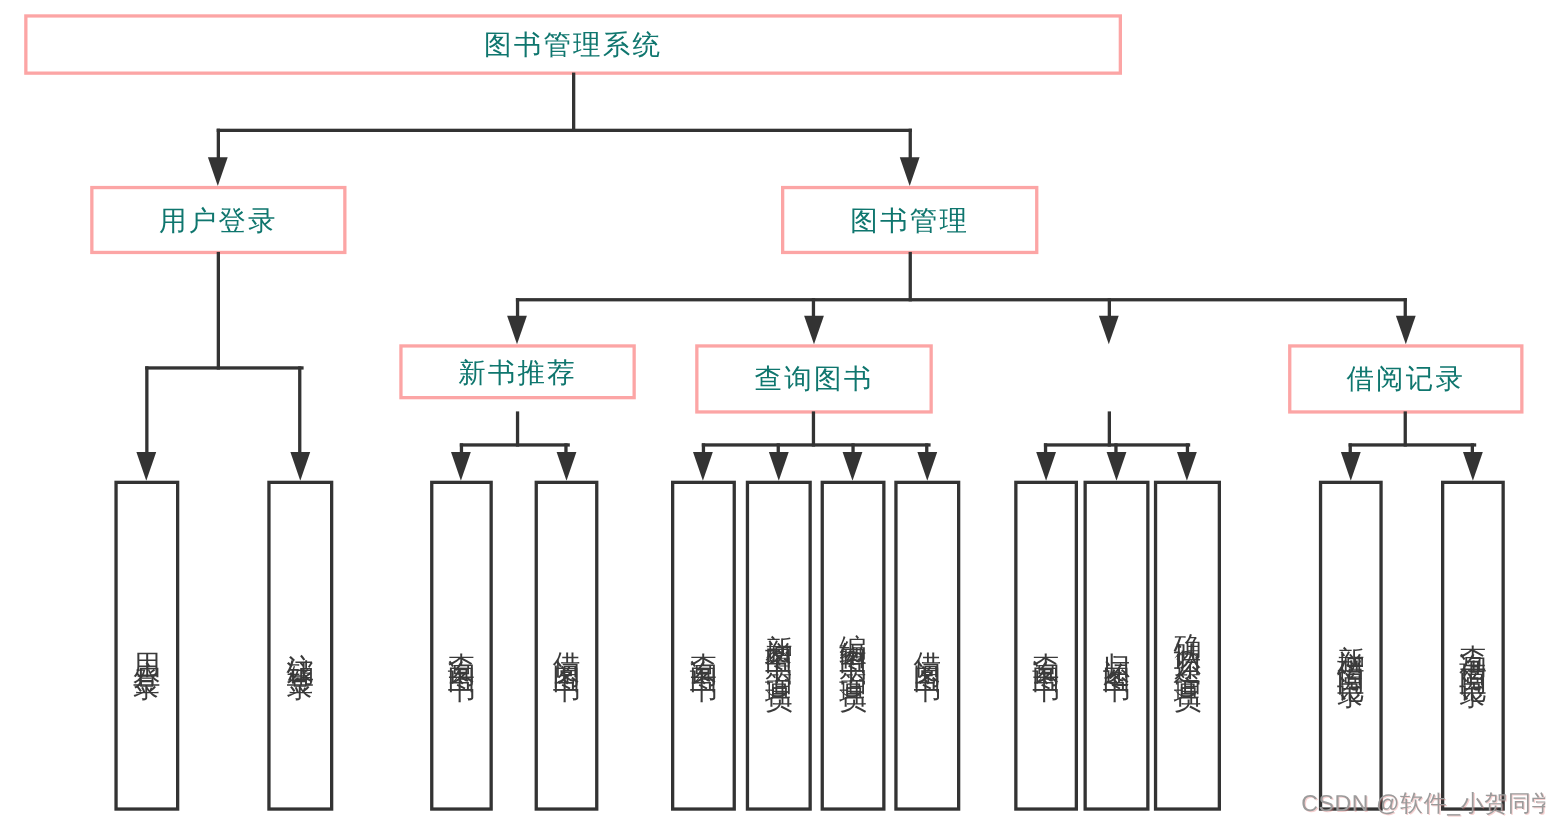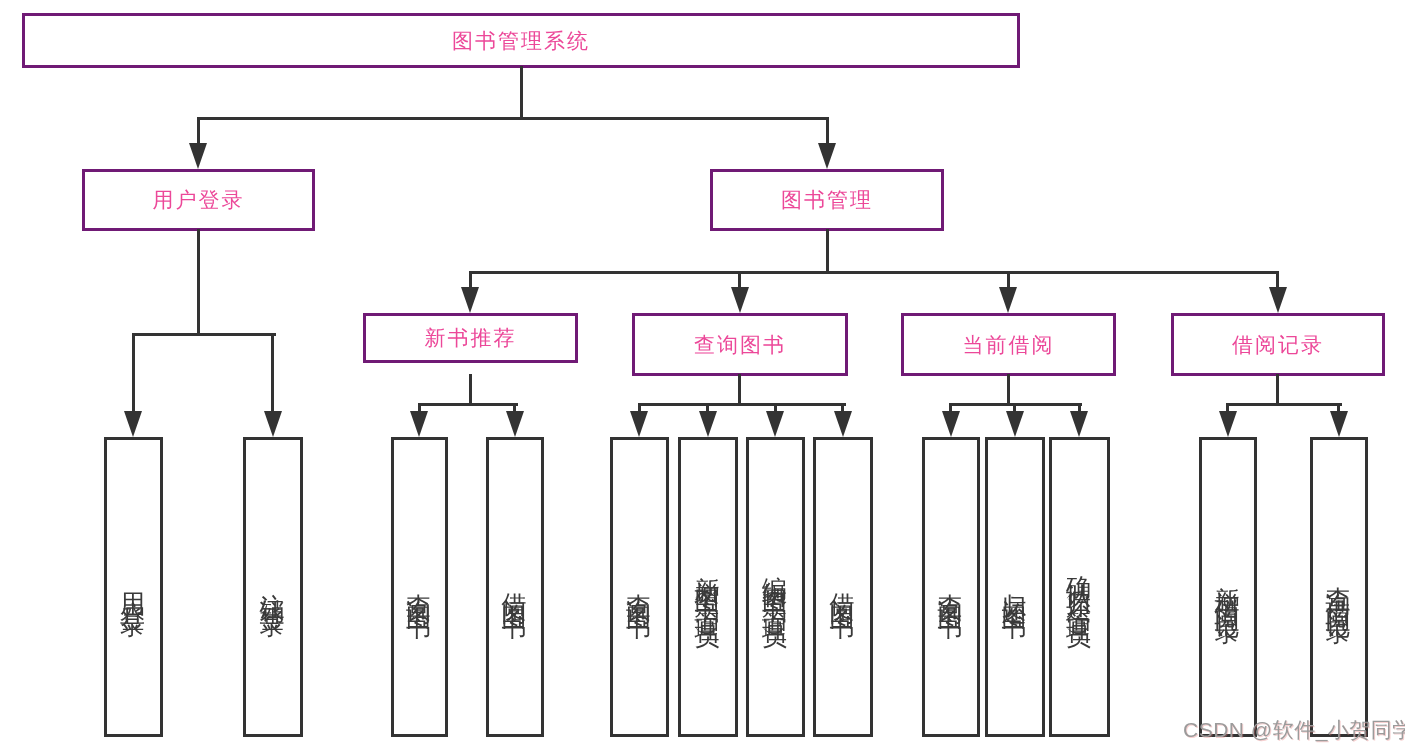--- a/index.html
+++ b/index.html
@@ -2,23 +2,23 @@
 <html><head>
 <meta charset="utf-8">
 <style>
   html,body{margin:0;padding:0;background:#ffffff;}
   *{box-sizing:border-box;}
   #canvas{
     position:relative;width:1405px;height:747px;background:#ffffff;
     font-family:"Liberation Sans",sans-serif;color:#333333;overflow:hidden;
   }
   .box{
-    position:absolute;border:3px solid #701a75;background:#ffffff;
+    position:absolute;border:3px solid #fca5a5;background:#ffffff;
     display:flex;align-items:center;justify-content:center;
-    font-size:21px;letter-spacing:2px;color:#ec4899;
+    font-size:25px;letter-spacing:2px;color:#0f766e;
   }
   .leaf{
     position:absolute;top:437px;height:300px;border:3px solid #333333;background:#ffffff;
     display:flex;align-items:center;justify-content:center;
     writing-mode:vertical-rl;text-orientation:mixed;
     font-size:25px;letter-spacing:7px;color:#3a3a3a;
   }
   .vline{position:absolute;width:3px;background:#333333;}
   .hline{position:absolute;height:3px;background:#333333;}
   .arw{
@@ -71,23 +71,20 @@
   <div class="vline" style="left:1007px;top:271px;height:19px;"></div>
   <div class="arw" style="left:999px;top:287px;"></div>
   <div class="vline" style="left:1276px;top:271px;height:19px;"></div>
   <div class="arw" style="left:1269px;top:287px;"></div>
 
   <div class="box" style="left:363px;top:313px;width:215px;height:50px;">
     <span>新书推荐</span>
   </div>
   <div class="box" style="left:632px;top:313px;width:216px;height:63px;">
     <span>查询图书</span>
-  </div>
-  <div class="box" style="left:901px;top:313px;width:215px;height:63px;">
-    <span>当前借阅</span>
   </div>
   <div class="box" style="left:1171px;top:313px;width:214px;height:63px;">
     <span>借阅记录</span>
   </div>
 
   <div class="vline" style="left:469px;top:374px;height:32px;"></div>
   <div class="hline" style="left:418px;top:403px;width:100px;"></div>
   <div class="vline" style="left:418px;top:403px;height:10px;"></div>
   <div class="arw" style="left:410px;top:411px;"></div>
   <div class="vline" style="left:513px;top:403px;height:10px;"></div>

